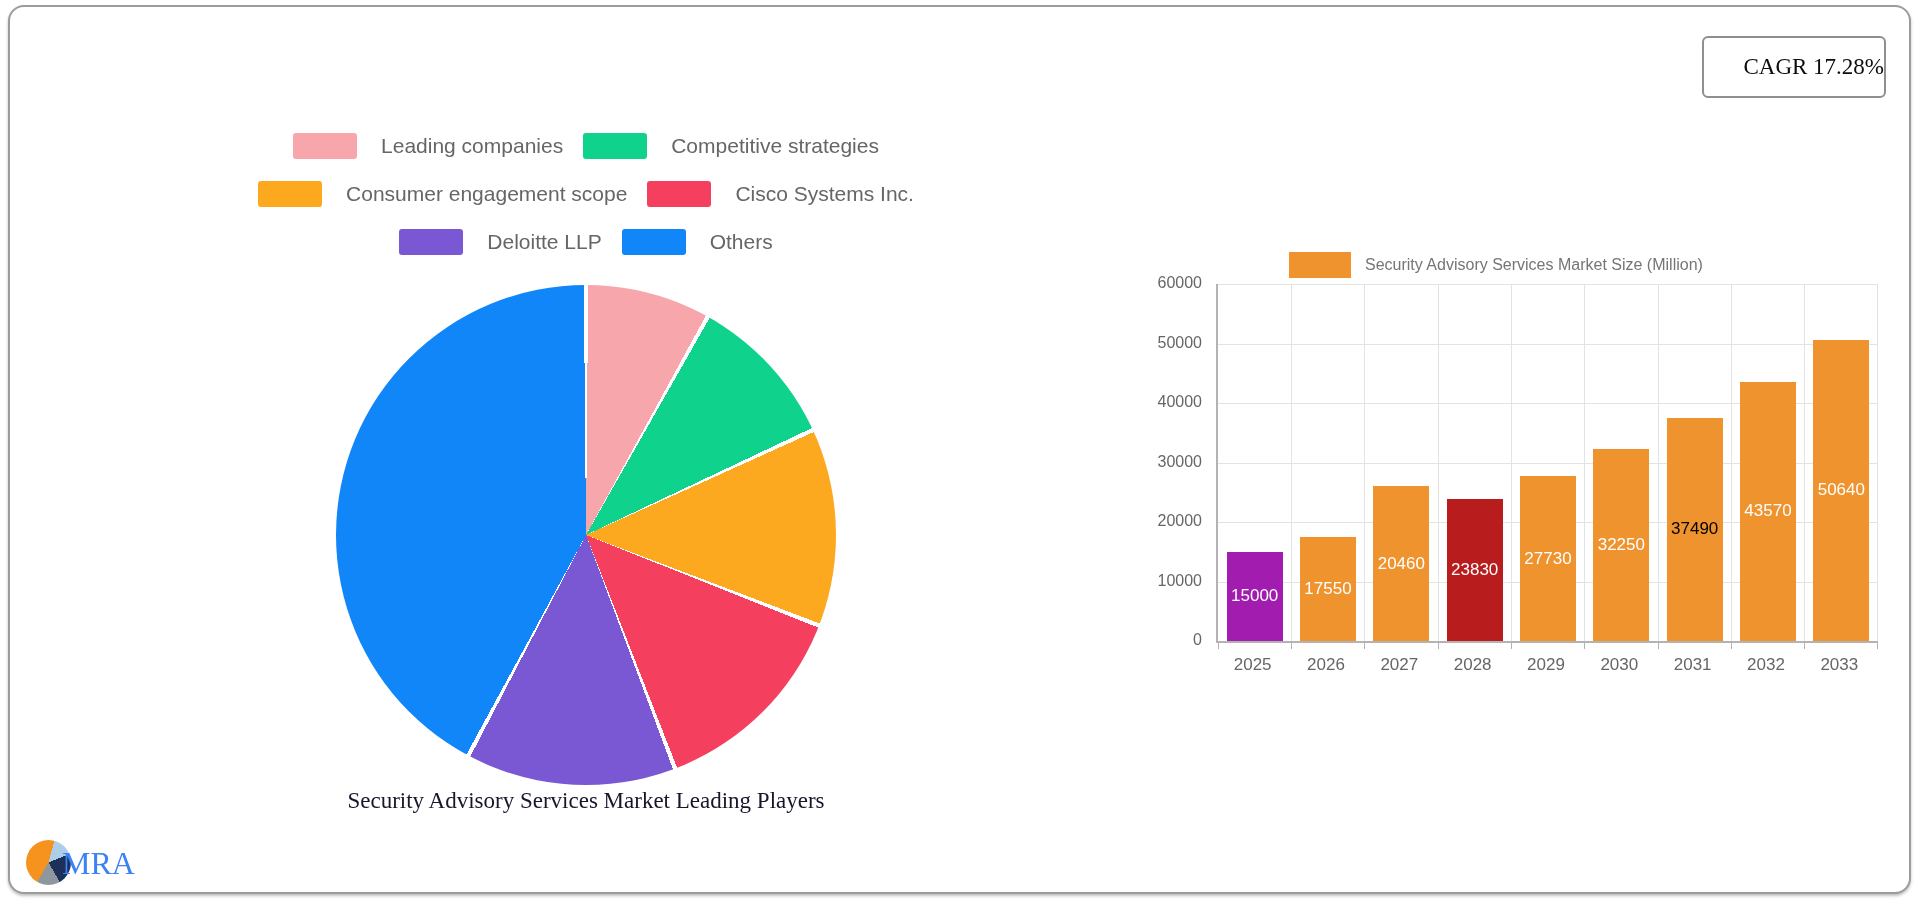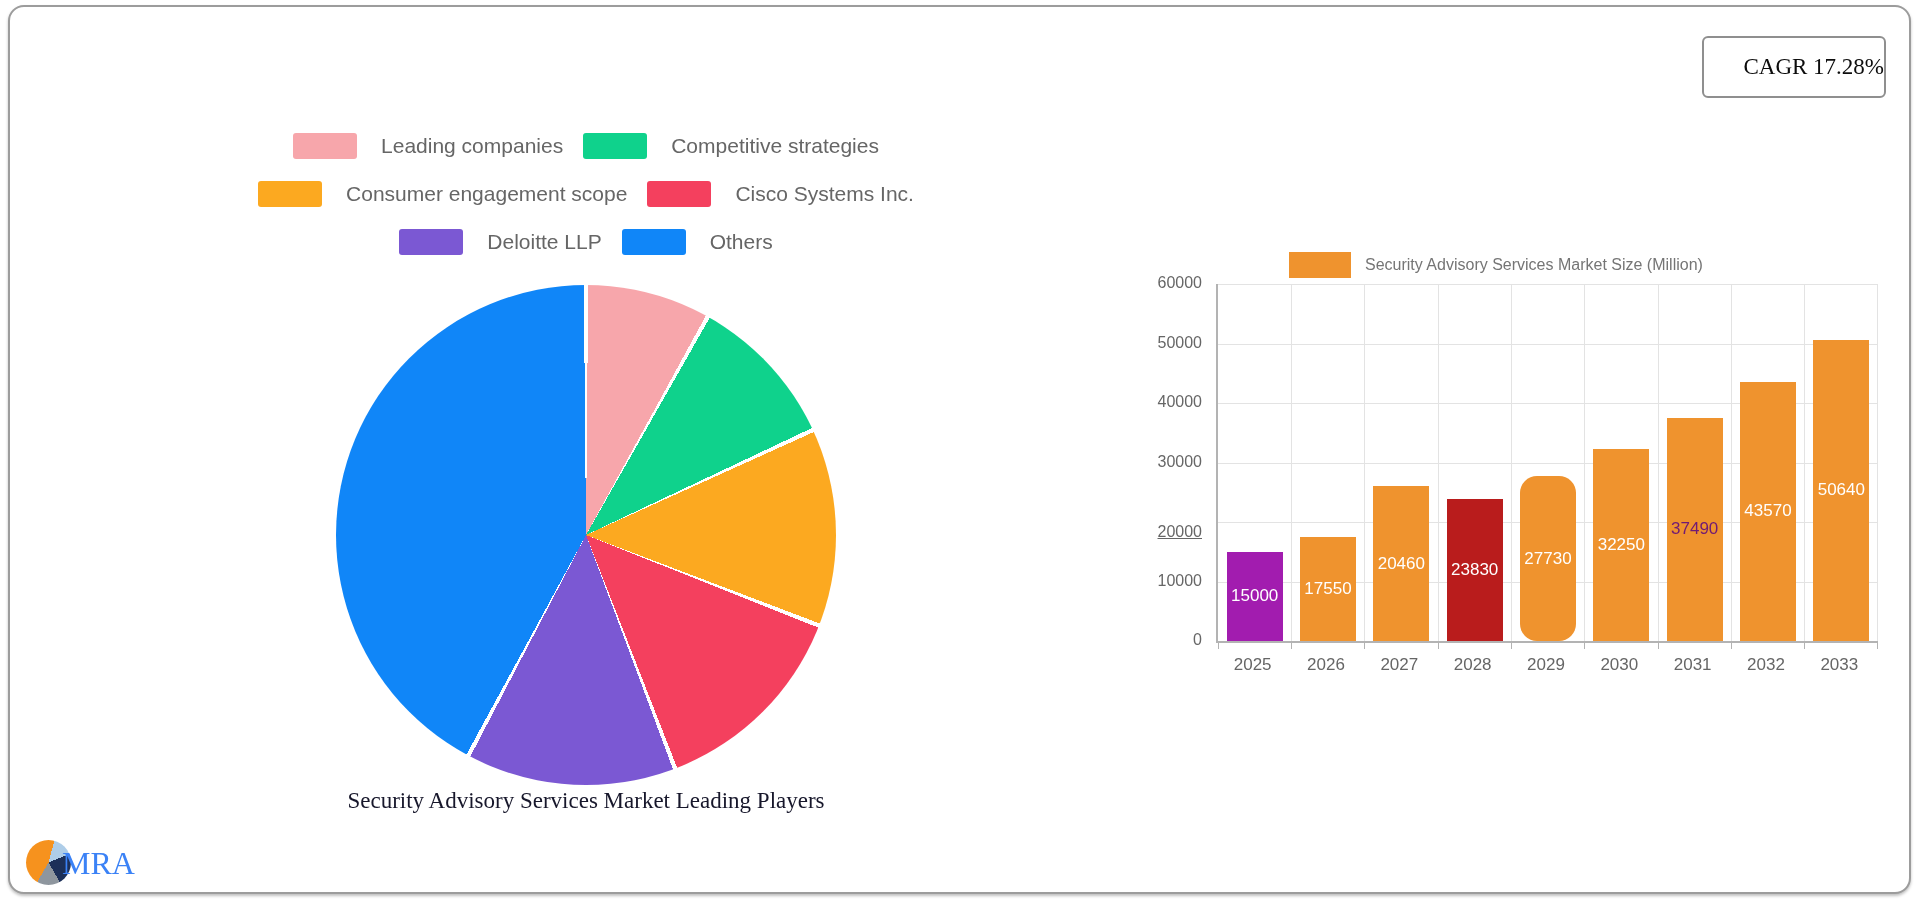--- a/index.html
+++ b/index.html
@@ -139,40 +139,40 @@
       </div>
       <div class="bar" style="left: 82px; height: 104.422px; background: rgb(239, 147, 46);">
         <div class="bar-value" style="color: rgb(255, 255, 255);">17550</div>
       </div>
       <div class="bar" style="left: 155.333px; height: 155px; background: rgb(239, 147, 46);">
         <div class="bar-value" style="color: rgb(255, 255, 255);">20460</div>
       </div>
       <div class="bar" style="left: 228.667px; height: 141.788px; background: #b91c1c;">
         <div class="bar-value" style="color: rgb(255, 255, 255);">23830</div>
       </div>
-      <div class="bar" style="left: 302px; height: 164.994px; background: rgb(239, 147, 46); border-radius: 17px;">
+      <div class="bar" style="left: 302px; height: 164.994px; background: rgb(239, 147, 46);">
         <div class="bar-value" style="color: rgb(255, 255, 255);">27730</div>
       </div>
       <div class="bar" style="left: 375.333px; height: 191.887px; background: rgb(239, 147, 46);">
         <div class="bar-value" style="color: rgb(255, 255, 255);">32250</div>
       </div>
       <div class="bar" style="left: 448.667px; height: 223.065px; background: rgb(239, 147, 46);">
-        <div class="bar-value" style="color: #701a75;">37490</div>
+        <div class="bar-value" style="color: #000000;">37490</div>
       </div>
       <div class="bar" style="left: 522px; height: 259.241px; background: rgb(239, 147, 46);">
         <div class="bar-value" style="color: rgb(255, 255, 255);">43570</div>
       </div>
       <div class="bar" style="left: 595.333px; height: 301.308px; background: rgb(239, 147, 46);">
         <div class="bar-value" style="color: rgb(255, 255, 255);">50640</div>
       </div>
     </div>
   <div class="y-labels" id="y-labels">
       <div class="y-label" style="top: 347px;">0</div>
       <div class="y-label" style="top: 287.5px;">10000</div>
-      <div class="y-label" style="top: 239px; text-decoration: underline;">20000</div>
+      <div class="y-label" style="top: 228px;">20000</div>
       <div class="y-label" style="top: 168.5px;">30000</div>
       <div class="y-label" style="top: 109px;">40000</div>
       <div class="y-label" style="top: 49.5px;">50000</div>
       <div class="y-label" style="top: -10px;">60000</div>
     </div>
   <div class="x-labels" id="x-labels">
       <div class="x-label" style="left: 36.6667px;">2025</div>
       <div class="x-label" style="left: 110px;">2026</div>
       <div class="x-label" style="left: 183.333px;">2027</div>
       <div class="x-label" style="left: 256.667px;">2028</div>

